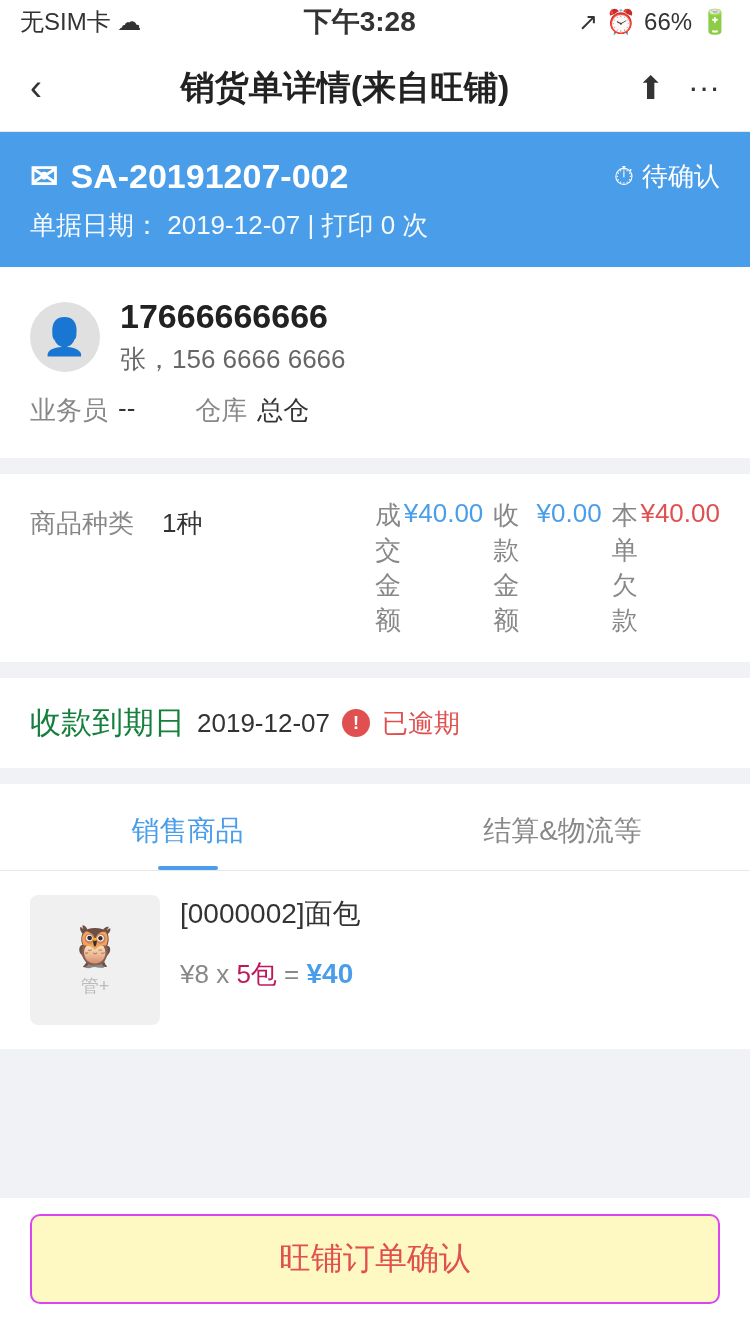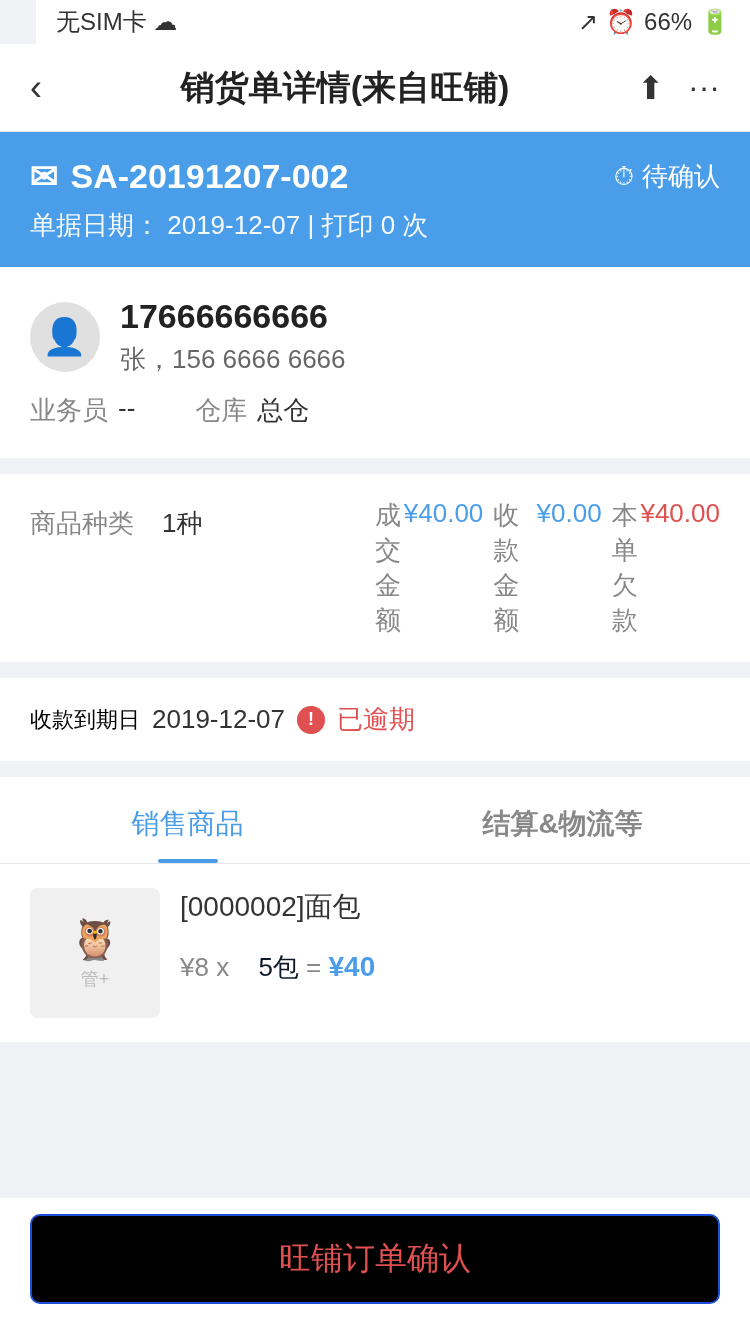--- a/index.html
+++ b/index.html
@@ -16,21 +16,20 @@
     
     .status-bar {
       height: 44px;
       background: #fff;
       display: flex;
       align-items: center;
       justify-content: space-between;
       padding: 0 20px;
       font-size: 24px;
       font-weight: 500;
-      margin-left: 36px;
     }
     .status-left { display: flex; align-items: center; gap: 10px; }
     .status-center { font-size: 28px; font-weight: 600; }
     .status-right { display: flex; align-items: center; gap: 8px; font-size: 24px; }
 
     
     .nav-bar {
       height: 88px;
       background: #fff;
       display: flex;
@@ -186,21 +185,21 @@
 
     
     .overdue-section {
       background: #fff;
       padding: 24px 30px;
       margin-bottom: 16px;
       display: flex;
       align-items: center;
       gap: 12px;
     }
-    .overdue-label { font-size: 22px; color: #000000; }
+    .overdue-label { font-size: 31px; color: #15803d; }
     .overdue-date { font-size: 26px; color: #333; }
     .overdue-dot {
       width: 28px;
       height: 28px;
       border-radius: 50%;
       background: #e05050;
       display: flex;
       align-items: center;
       justify-content: center;
       color: #fff;
@@ -227,21 +226,20 @@
       font-size: 28px;
       cursor: pointer;
       position: relative;
     }
     .tab-item.active {
       color: #4a9de8;
       font-weight: 500;
     }
     .tab-item.inactive {
       color: #888;
-      font-weight: bold;
     }
     .tab-underline {
       position: absolute;
       bottom: 0;
       left: 50%;
       transform: translateX(-50%);
       width: 60px;
       height: 4px;
       background: #4a9de8;
       border-radius: 2px;
@@ -280,21 +278,21 @@
     .product-name {
       font-size: 28px;
       color: #333;
       font-weight: 500;
       margin-bottom: 24px;
     }
     .product-calc {
       font-size: 26px;
       color: #888;
     }
-    .product-calc .highlight-blue { color: #0f172a; margin-left: 22px; }
+    .product-calc .highlight-blue { color: #be185d; }
     .product-calc .highlight-total { color: #4a9de8; font-weight: 600; font-size: 28px; }
 
     
     .content-bg {
       background: #f0f2f5;
       min-height: 200px;
       margin-bottom: 0;
     }
 
     
@@ -302,39 +300,40 @@
       position: fixed;
       bottom: 0;
       left: 0;
       width: 750px;
       background: #fff;
       padding: 16px 30px 30px;
     }
     .confirm-btn {
       width: 100%;
       height: 90px;
-      border: 2px solid #1d4ed8;
-      background: #000000;
+      border: 2px solid #d946ef;
+      background: #fef9c3;
       border-radius: 10px;
       font-size: 32px;
       color: #e05050;
       cursor: pointer;
       display: flex;
       align-items: center;
       justify-content: center;
       font-weight: 500;
     }
   </style>
 </head>
 <body>
 
 <div class="status-bar">
   <div class="status-left">
     <span>无SIM卡 ☁</span>
   </div>
+  <div class="status-center">下午3:28</div>
   <div class="status-right">
     <span>↗</span>
     <span>⏰</span>
     <span>66%</span>
     <span>🔋</span>
   </div>
 </div>
 
 <div class="nav-bar">
   <div class="nav-back">‹</div>

